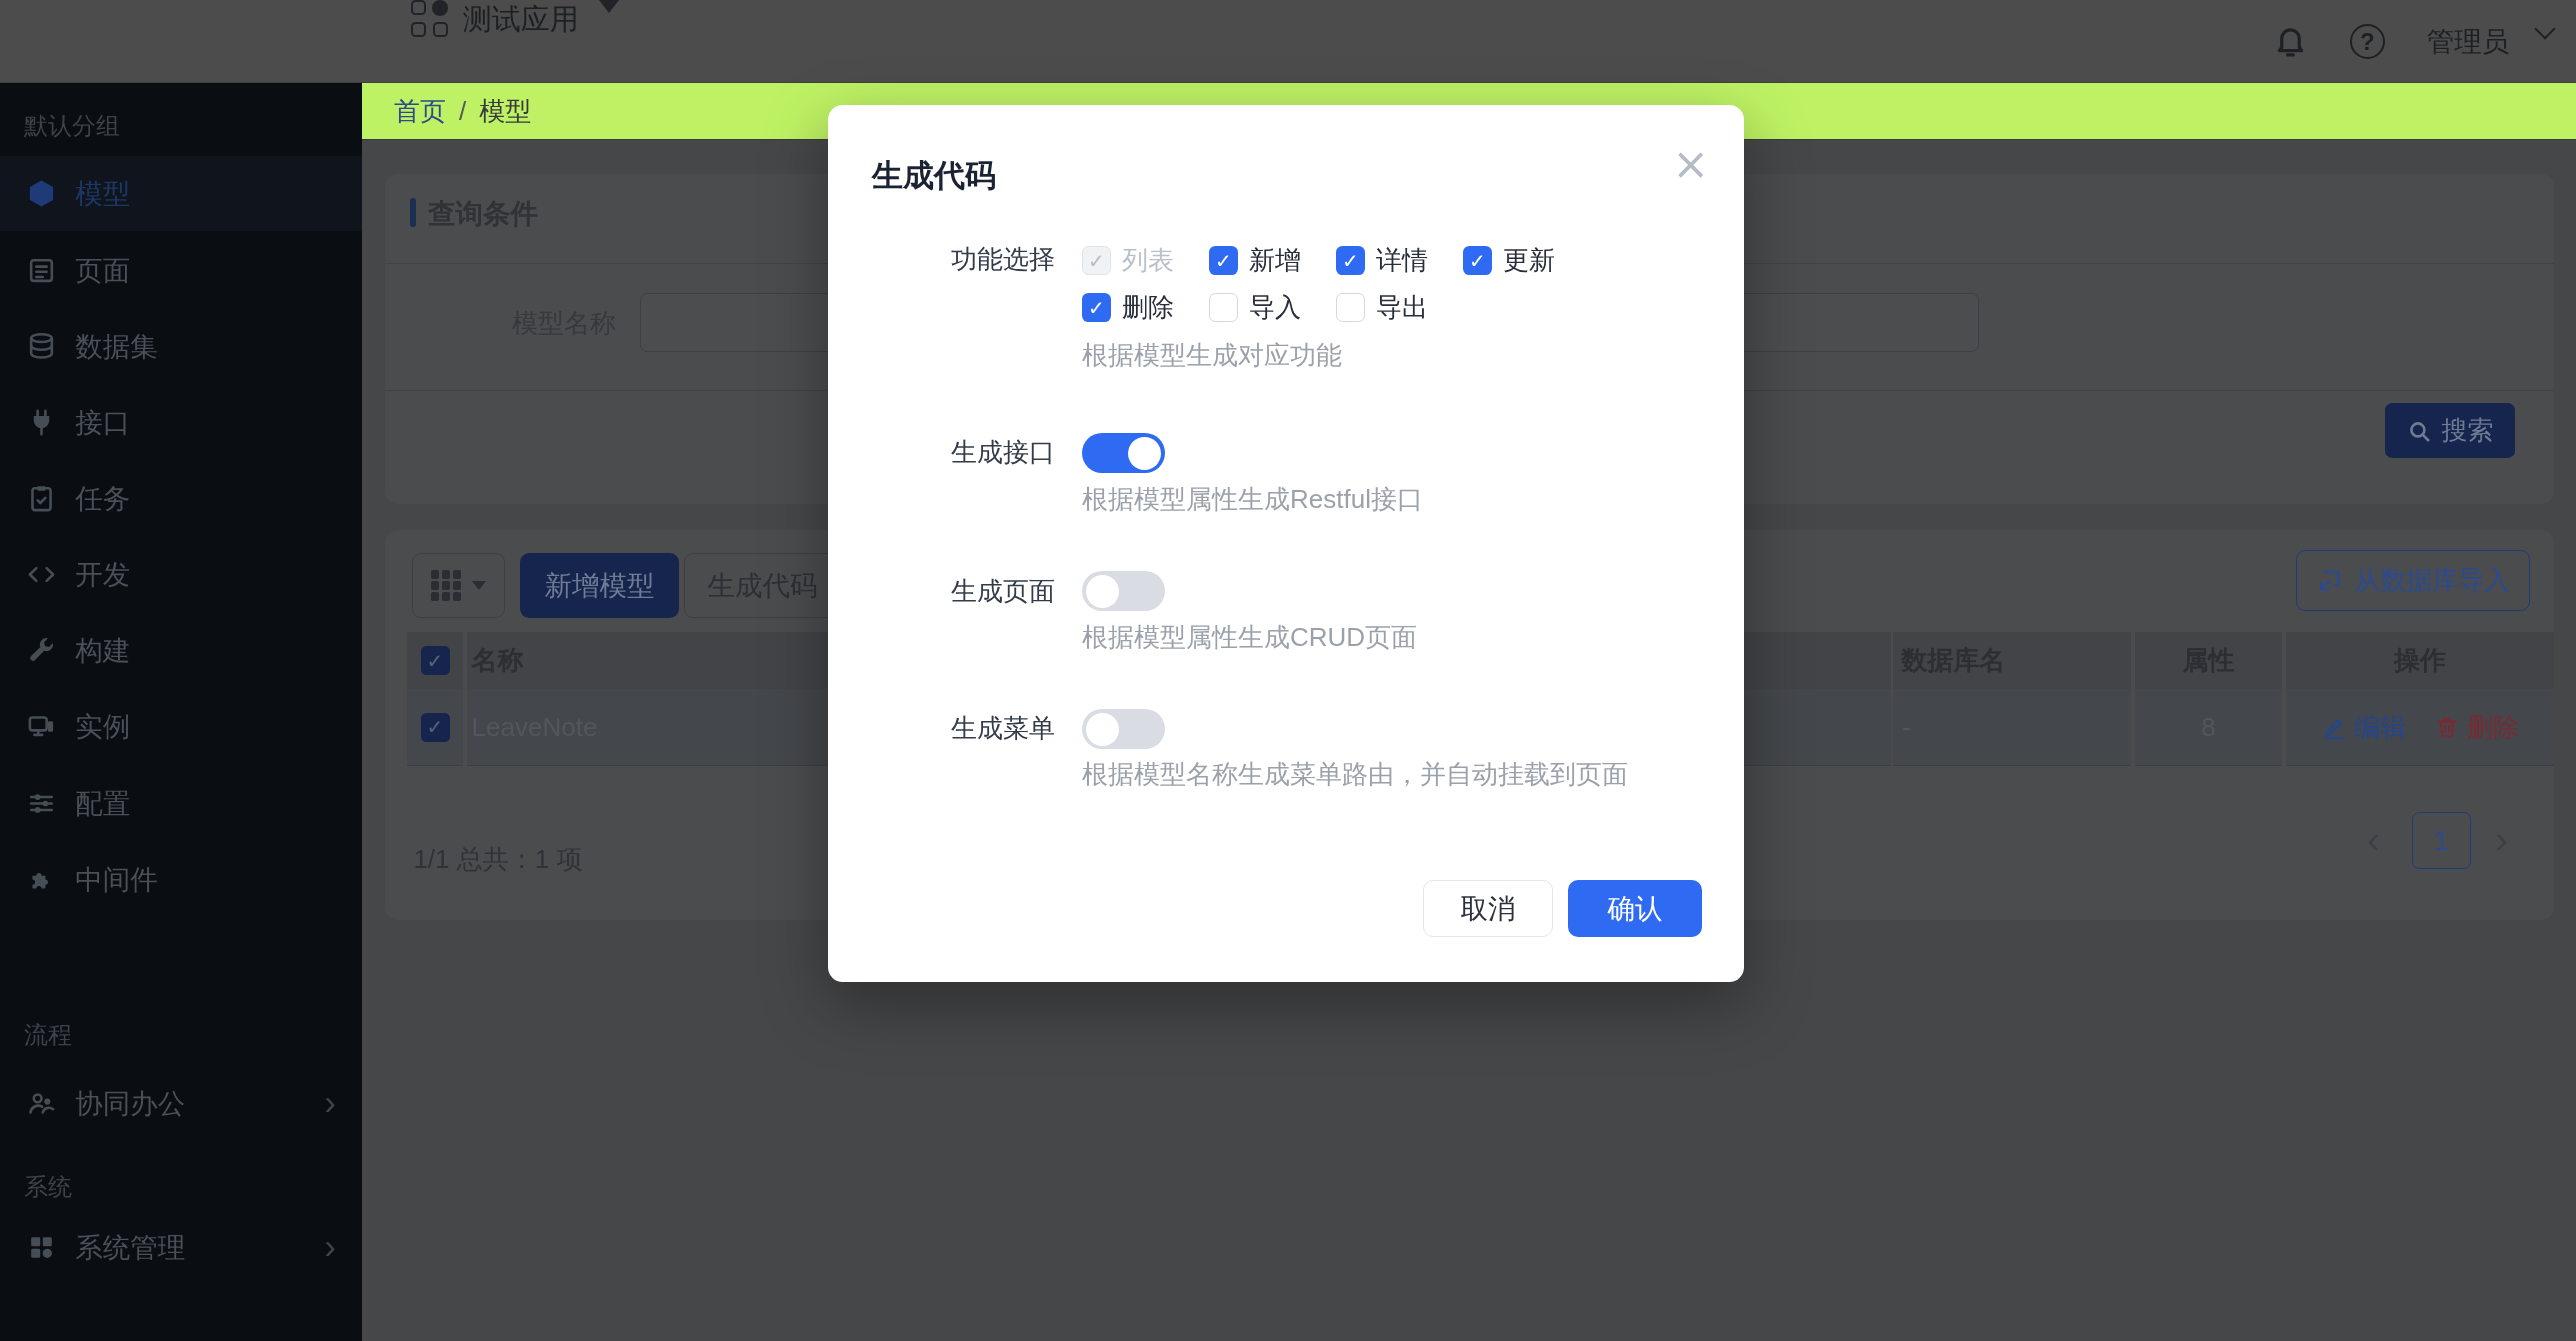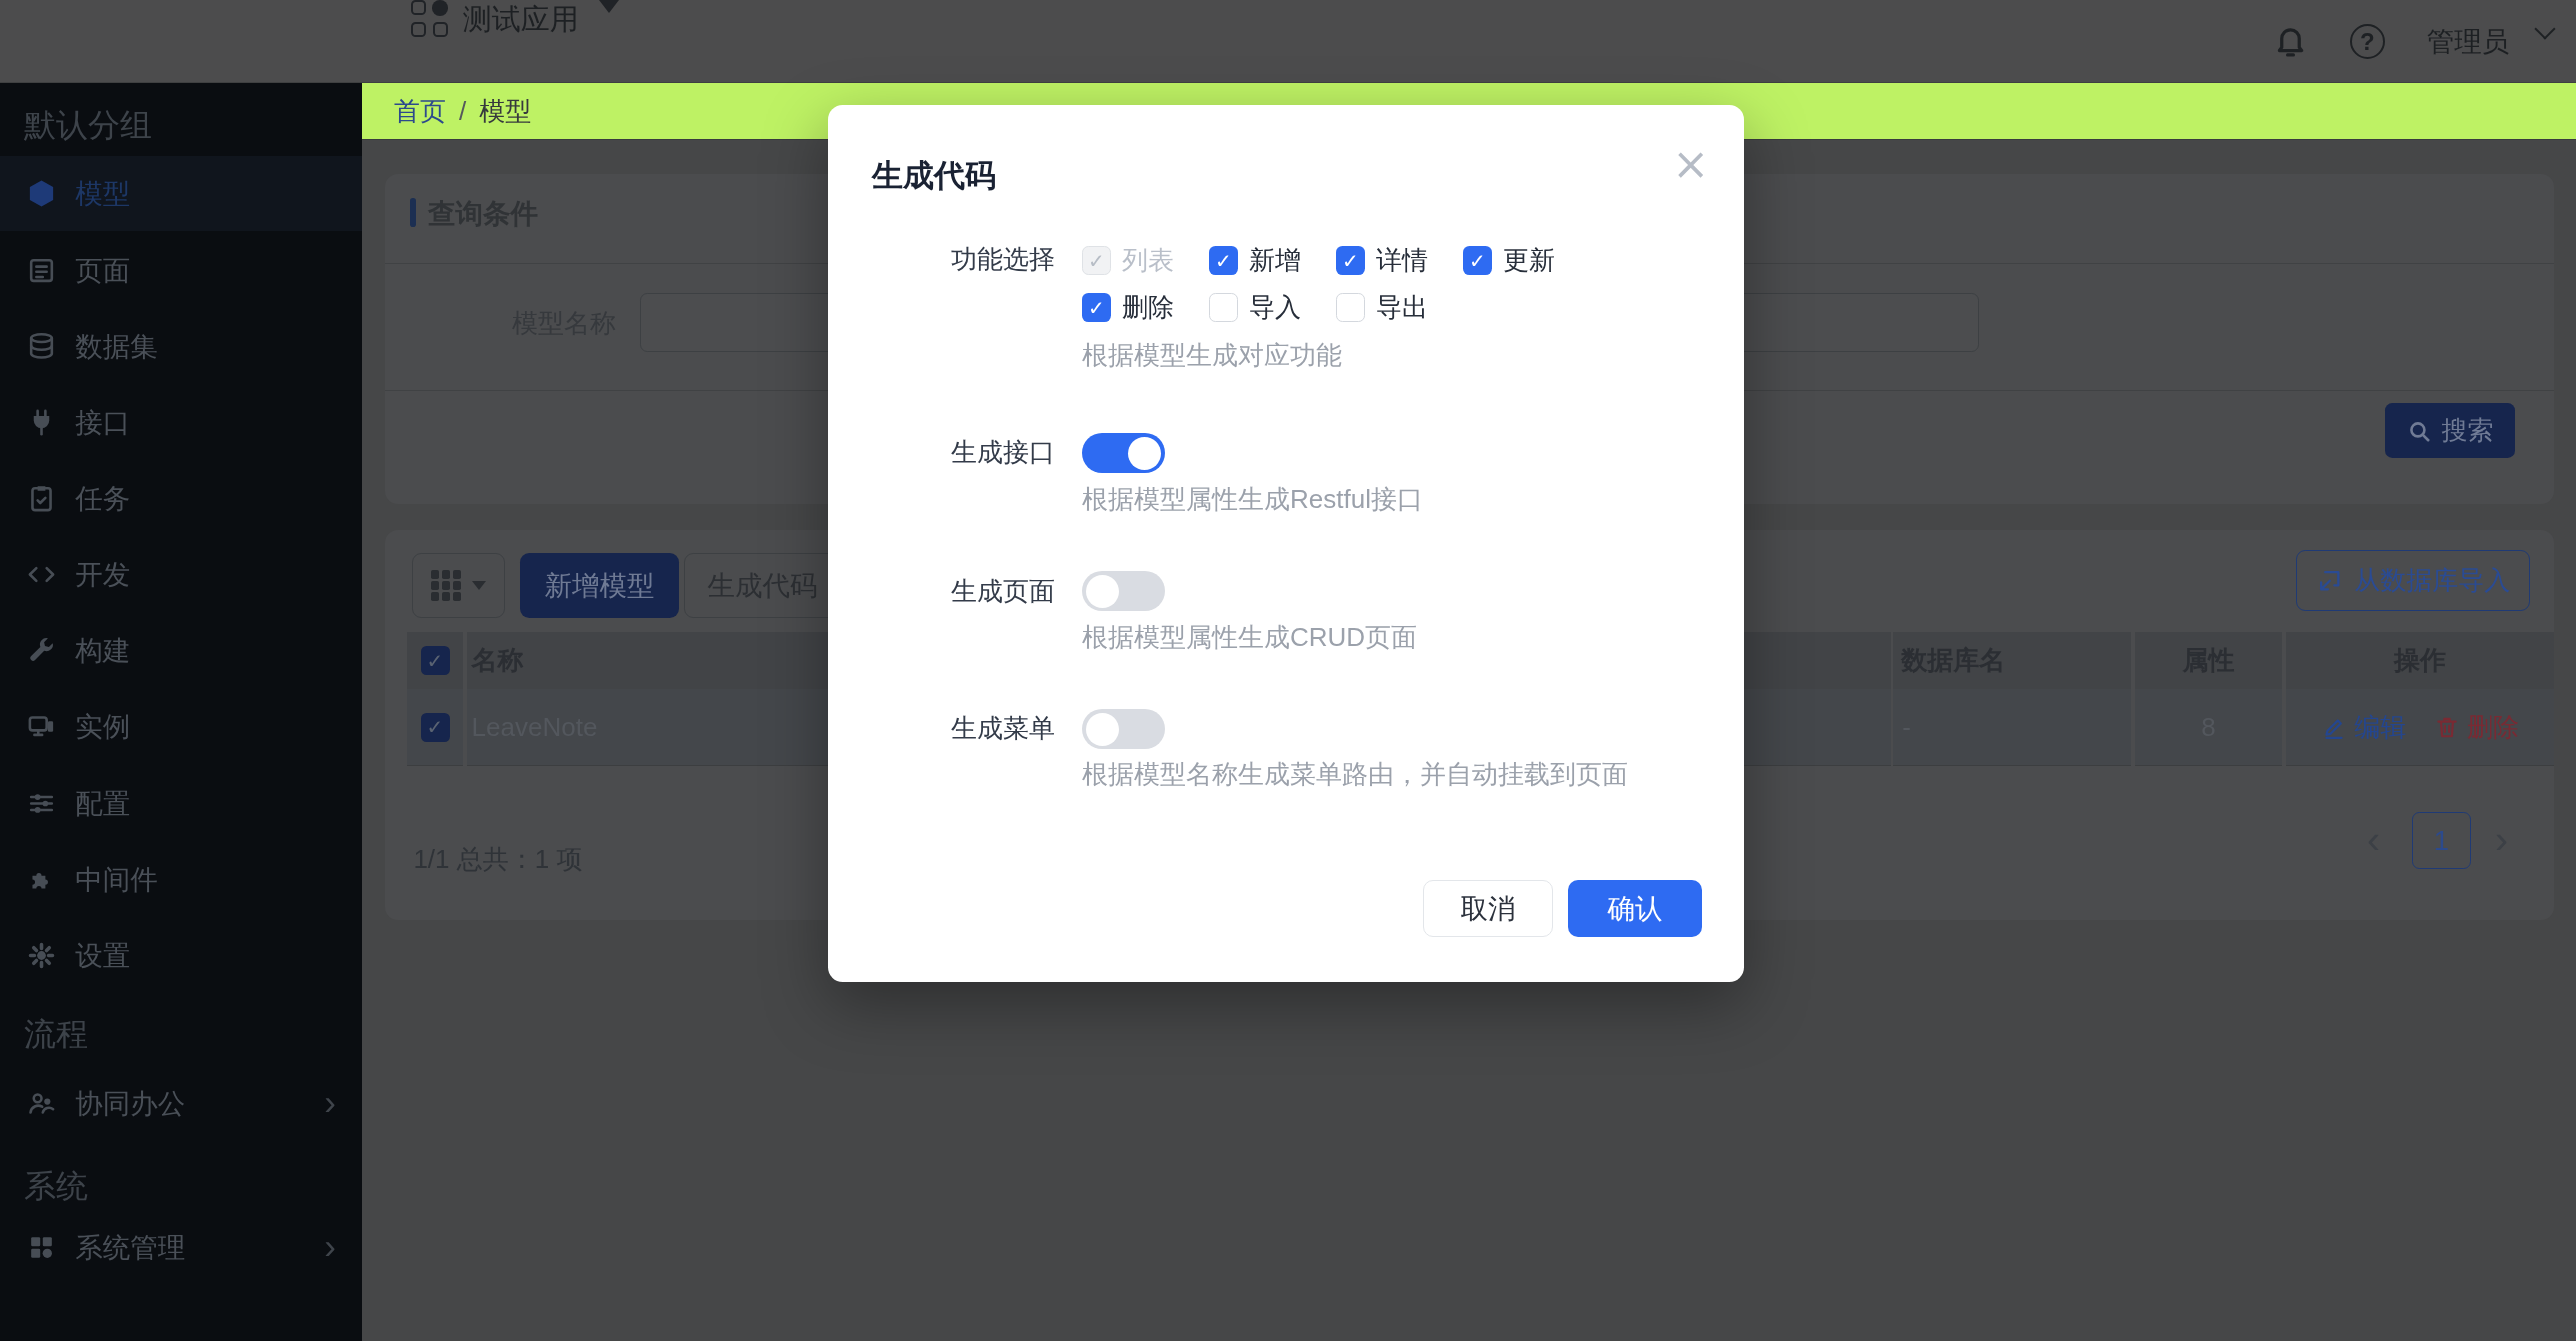--- a/index.html
+++ b/index.html
@@ -19,21 +19,21 @@
   .caret-down { width:0; height:0; border-left:10px solid transparent; border-right:10px solid transparent; border-top:13px solid #202327; margin-left:5.5px; }
   .topbar-right { position:absolute; right:26px; top:0; height:83px; display:flex; align-items:center; gap:42px; }
   .icon-btn { color:#1e2124; display:flex; align-items:center; cursor:pointer; }
   .q-circle { width:35px; height:35px; border:2.8px solid #1e2124; border-radius:50%; color:#1e2124; font-size:24px; font-weight:700; display:flex; align-items:center; justify-content:center; }
   .user-wrap { display:flex; align-items:flex-start; gap:26px; cursor:pointer; }
   .user-wrap .label { font-size:27.5px; color:#1d2023; }
   .chev-v { width:14.7px; height:14.7px; border-right:2.8px solid #1e2124; border-bottom:2.8px solid #1e2124; transform:rotate(45deg) translateY(-3.7px); }
 
   
   .sidebar { position:absolute; left:0; top:83px; width:362px; height:1259px; background:#0a0d11; z-index:2; }
-  .side-group { position:absolute; left:24px; height:33px; font-size:32px; color:#3d434a; line-height:33px; }
+  .side-group { position:absolute; left:24px; height:33px; font-size:24px; color:#3d434a; line-height:33px; }
   .side-item { position:absolute; left:0; width:362px; height:75px; display:flex; align-items:center; padding-left:26px; gap:18.3px; color:#4a5058; cursor:pointer; }
   .side-item .ic { width:31px; height:31px; flex:0 0 31px; color:#474d55; display:flex; align-items:center; }
   .side-item .lbl { font-size:27.5px; color:#4a5058; }
   .side-item.active { background:#10151d; }
   .side-item.active .lbl { color:#1d3766; }
   .side-item.active .ic { color:#1e3a78; }
   .side-item .sub-arrow { position:absolute; right:26px; font-size:35px; color:#3f444b; top:50%; transform:translateY(-54%); }
   svg.ik { width:31px; height:31px; fill:none; stroke:currentColor; stroke-width:2; stroke-linecap:round; stroke-linejoin:round; }
 
   
@@ -227,29 +227,20 @@
     <span class="lbl">配置</span>
   </div>
   <div class="side-item" style="top:759px">
     <span class="ic">
         <svg class="ik" viewBox="0 0 24 24">
           <path d="M5 9h3a2 2 0 1 1 4 0h3v3a2 2 0 1 1 0 4v3h-3a2 2 0 1 0-4 0H5v-3a2 2 0 1 0 0-4z" fill="currentColor" stroke="none"></path>
         </svg>
       </span>
     <span class="lbl">中间件</span>
   </div>
-  <div class="side-item" style="top:835px">
-    <span class="ic">
-        <svg class="ik" viewBox="0 0 24 24">
-          <circle cx="12" cy="12" r="3.4" fill="currentColor" stroke="none"></circle>
-          <path d="M12 3.5v3M12 17.5v3M3.5 12h3M17.5 12h3M6 6l2.1 2.1M15.9 15.9L18 18M18 6l-2.1 2.1M8.1 15.9L6 18" stroke-width="2.8"></path>
-        </svg>
-      </span>
-    <span class="lbl">设置</span>
-  </div>
 
   <div class="side-group" style="top:935px">流程</div>
   <div class="side-item" style="top:983px">
     <span class="ic">
         <svg class="ik" viewBox="0 0 24 24">
           <circle cx="9" cy="8" r="3"></circle>
           <path d="M3.5 19a6 6 0 0 1 9-4.5"></path>
           <circle cx="16.5" cy="10.5" r="2.4" fill="currentColor" stroke="none"></circle>
           <path d="M13 19a5 5 0 0 1 8-2.6"></path>
         </svg>

